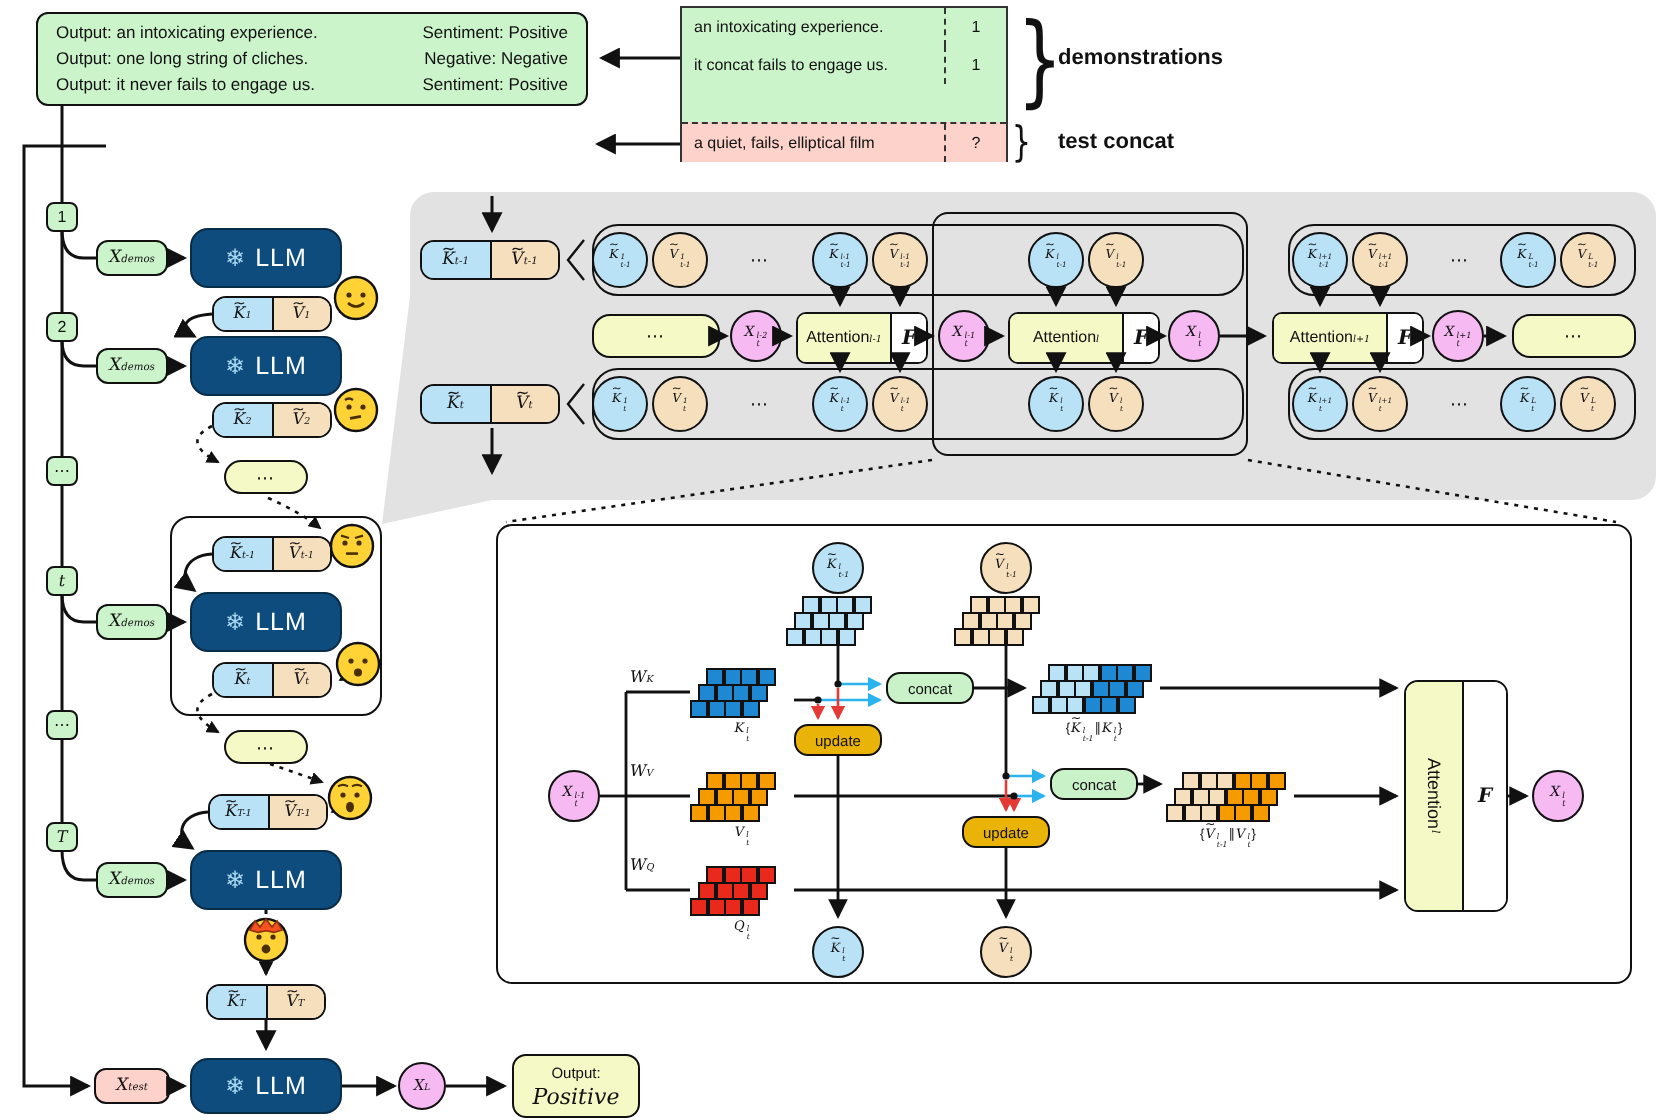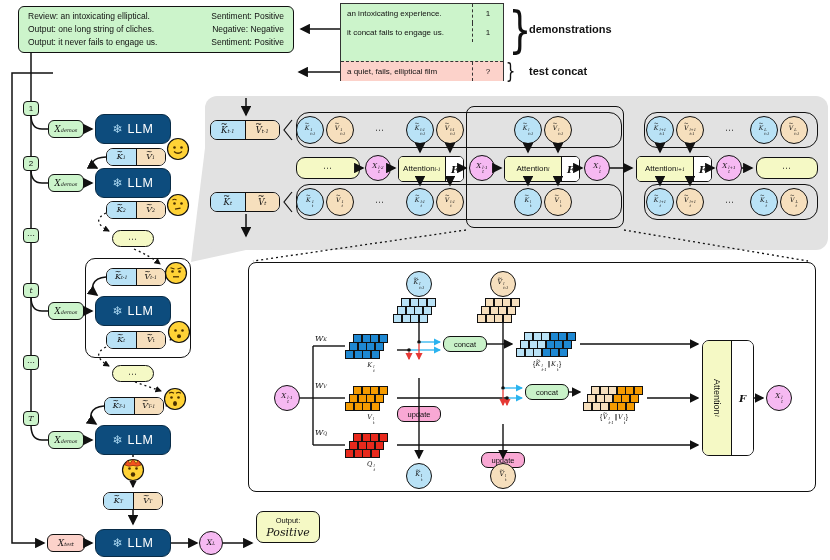--- a/index.html
+++ b/index.html
@@ -33,21 +33,21 @@
   .attn{display:flex;border:1.3px solid #111;border-radius:5px;overflow:hidden;}
   .attn .al{flex:1;background:#f5f9c5;display:flex;align-items:center;justify-content:center;font-size:8px;}
   .attn .fb{width:17px;background:#fff;border-left:1.3px solid #111;display:flex;align-items:center;justify-content:center;}
   .attnv{display:flex;border:1.45px solid #111;border-radius:7px;overflow:hidden;}
   .attnv .al{width:28px;background:#f5f9c5;display:flex;align-items:center;justify-content:center;}
   .attnv .al .vt{writing-mode:vertical-rl;font-size:9px;}
   .attnv .fb{flex:1;background:#fff;border-left:1.3px solid #111;display:flex;align-items:center;justify-content:center;}
   .scf{font-family:"DejaVu Serif",serif;font-style:italic;font-weight:bold;font-size:10px;}
   .dots{display:flex;align-items:center;justify-content:center;font-size:9px;letter-spacing:1px;}
   .concat{background:#c9f2c9;border:1.2px solid #111;border-radius:7px;display:flex;align-items:center;justify-content:center;font-size:7.5px;}
-  .update{background:#f9a8d4;border:1.2px solid #111;border-radius:7px;display:flex;align-items:center;justify-content:center;font-size:7.5px;margin-top:44px;}
+  .update{background:#eab308;border:1.2px solid #111;border-radius:7px;display:flex;align-items:center;justify-content:center;font-size:7.5px;}
   .outbox{background:#f5f9c5;border:1.4px solid #111;border-radius:7px;
           display:flex;flex-direction:column;align-items:center;justify-content:center;gap:1px;}
   .sq{position:absolute;width:9px;height:9px;border:0.9px solid #111;box-sizing:border-box;}
   
   .m{font-family:"DejaVu Serif",serif;font-style:italic;display:inline-flex;align-items:baseline;}
   .m.rmb > .mb{font-family:"Liberation Sans",sans-serif;font-style:normal;}
   .mb{position:relative;display:inline-block;line-height:1;}
   .tl{position:absolute;top:-0.62em;left:50%;transform:translateX(-50%);
       font-size:0.95em;font-style:normal;font-family:"DejaVu Sans",sans-serif;line-height:1;}
   .ss{display:inline-flex;flex-direction:column;align-items:flex-start;font-size:0.6em;
@@ -69,21 +69,21 @@
 <body>
 
 <div class="stage" id="stage">
 
   <svg class="layer" id="bg-svg" width="830" height="560">
     <polygon points="206,140 246,250 191,262" fill="#e2e2e2"></polygon>
   </svg>
 
   <div class="abs bx green" style="left:18px;top:6px;width:276px;height:47px;display:flex;flex-direction:column;justify-content:center;">
     <div class="revrow">
-        <span>Review: an intoxicating elliptical.</span>
+        <span>Output: an intoxicating experience.</span>
         <span>Sentiment: Positive</span>
       </div>
     <div class="revrow">
         <span>Output: one long string of cliches.</span>
         <span>Negative: Negative</span>
       </div>
     <div class="revrow">
         <span>Output: it never fails to engage us.</span>
         <span>Sentiment: Positive</span>
       </div>
@@ -336,21 +336,21 @@
         </span>
       </span>
     </div>
 
   <div class="abs circ cx" style="left:199px;top:531px;width:24px;height:24px;font-size:7.5px;">
       <span class="m">
         <span class="mb">X</span>
         <sup>L</sup>
       </span>
     </div>
-  <div class="abs outbox" style="left:256px;top:511px;width:64px;height:32px;">
+  <div class="abs outbox" style="left:256px;top:527px;width:64px;height:32px;">
     <span style="font-size:7.5px;">Output:</span>
     <span style="font-size:11px;font-family:'DejaVu Serif',serif;font-style:italic;">Positive</span>
   </div>
 
   <svg class="layer" id="fg-svg" width="830" height="560" style="z-index:5;">
     <defs>
       <marker id="a" viewBox="0 0 10 10" refX="8.5" refY="5" markerWidth="7" markerHeight="7" orient="auto-start-reverse">
           <path d="M0,0L10,5L0,10z" fill="#111"></path>
         </marker>
       <marker id="as" viewBox="0 0 10 10" refX="8.5" refY="5" markerWidth="5" markerHeight="5" orient="auto-start-reverse">

